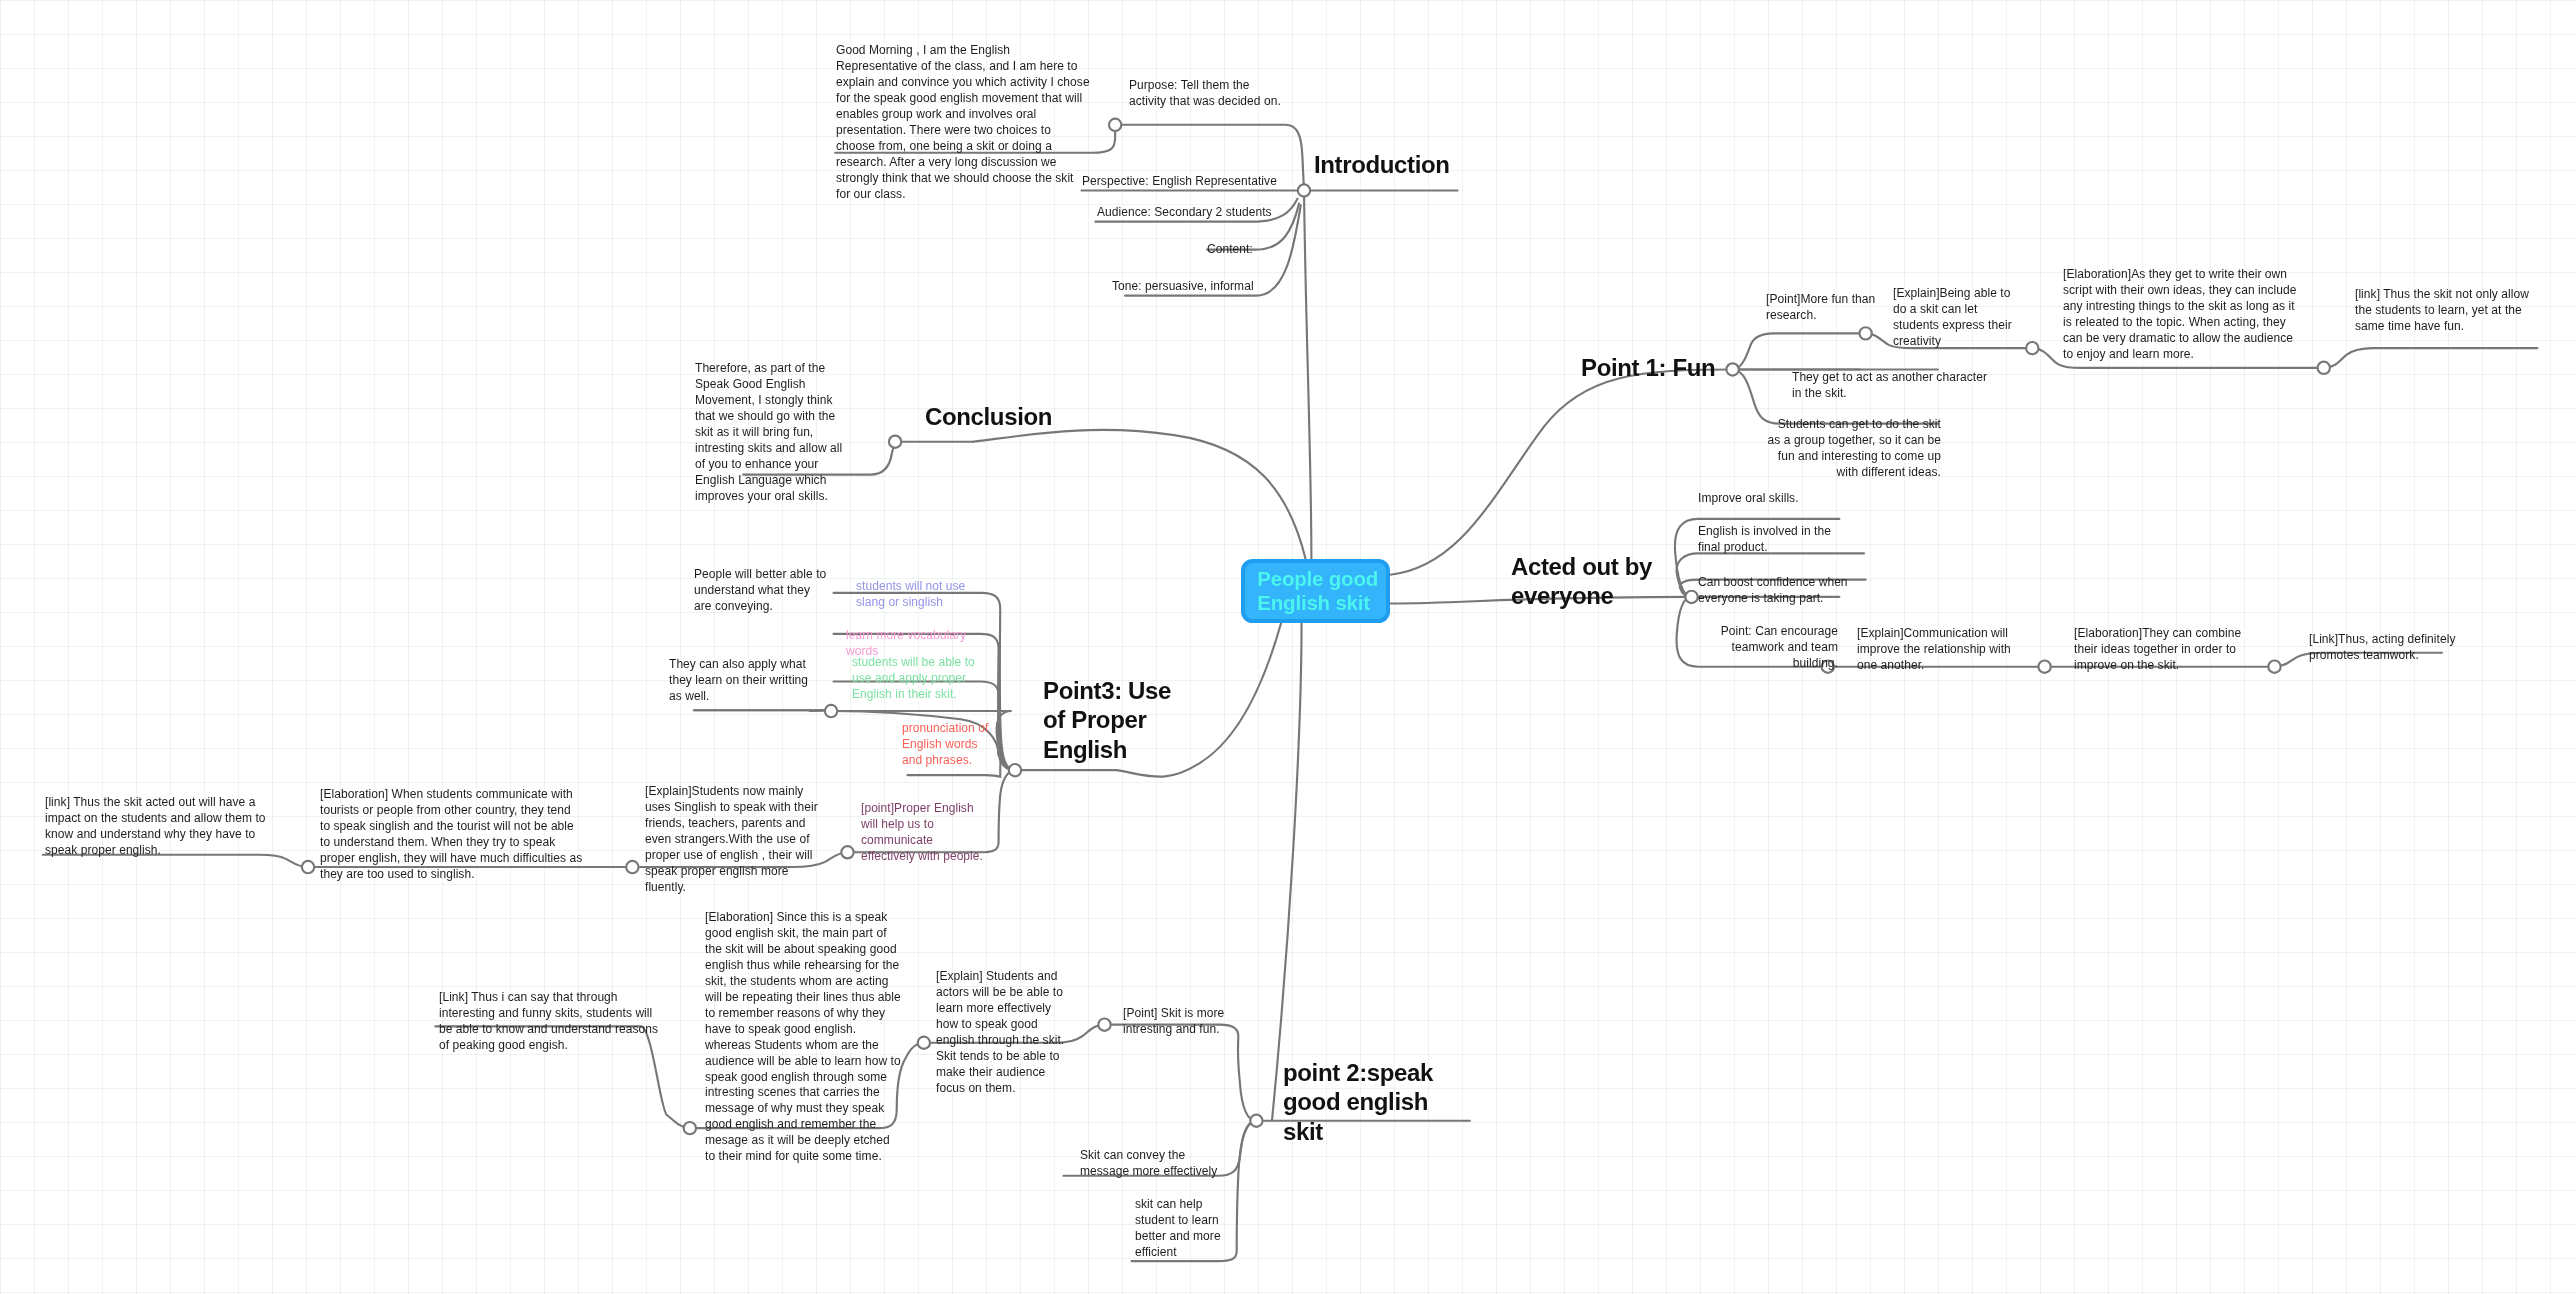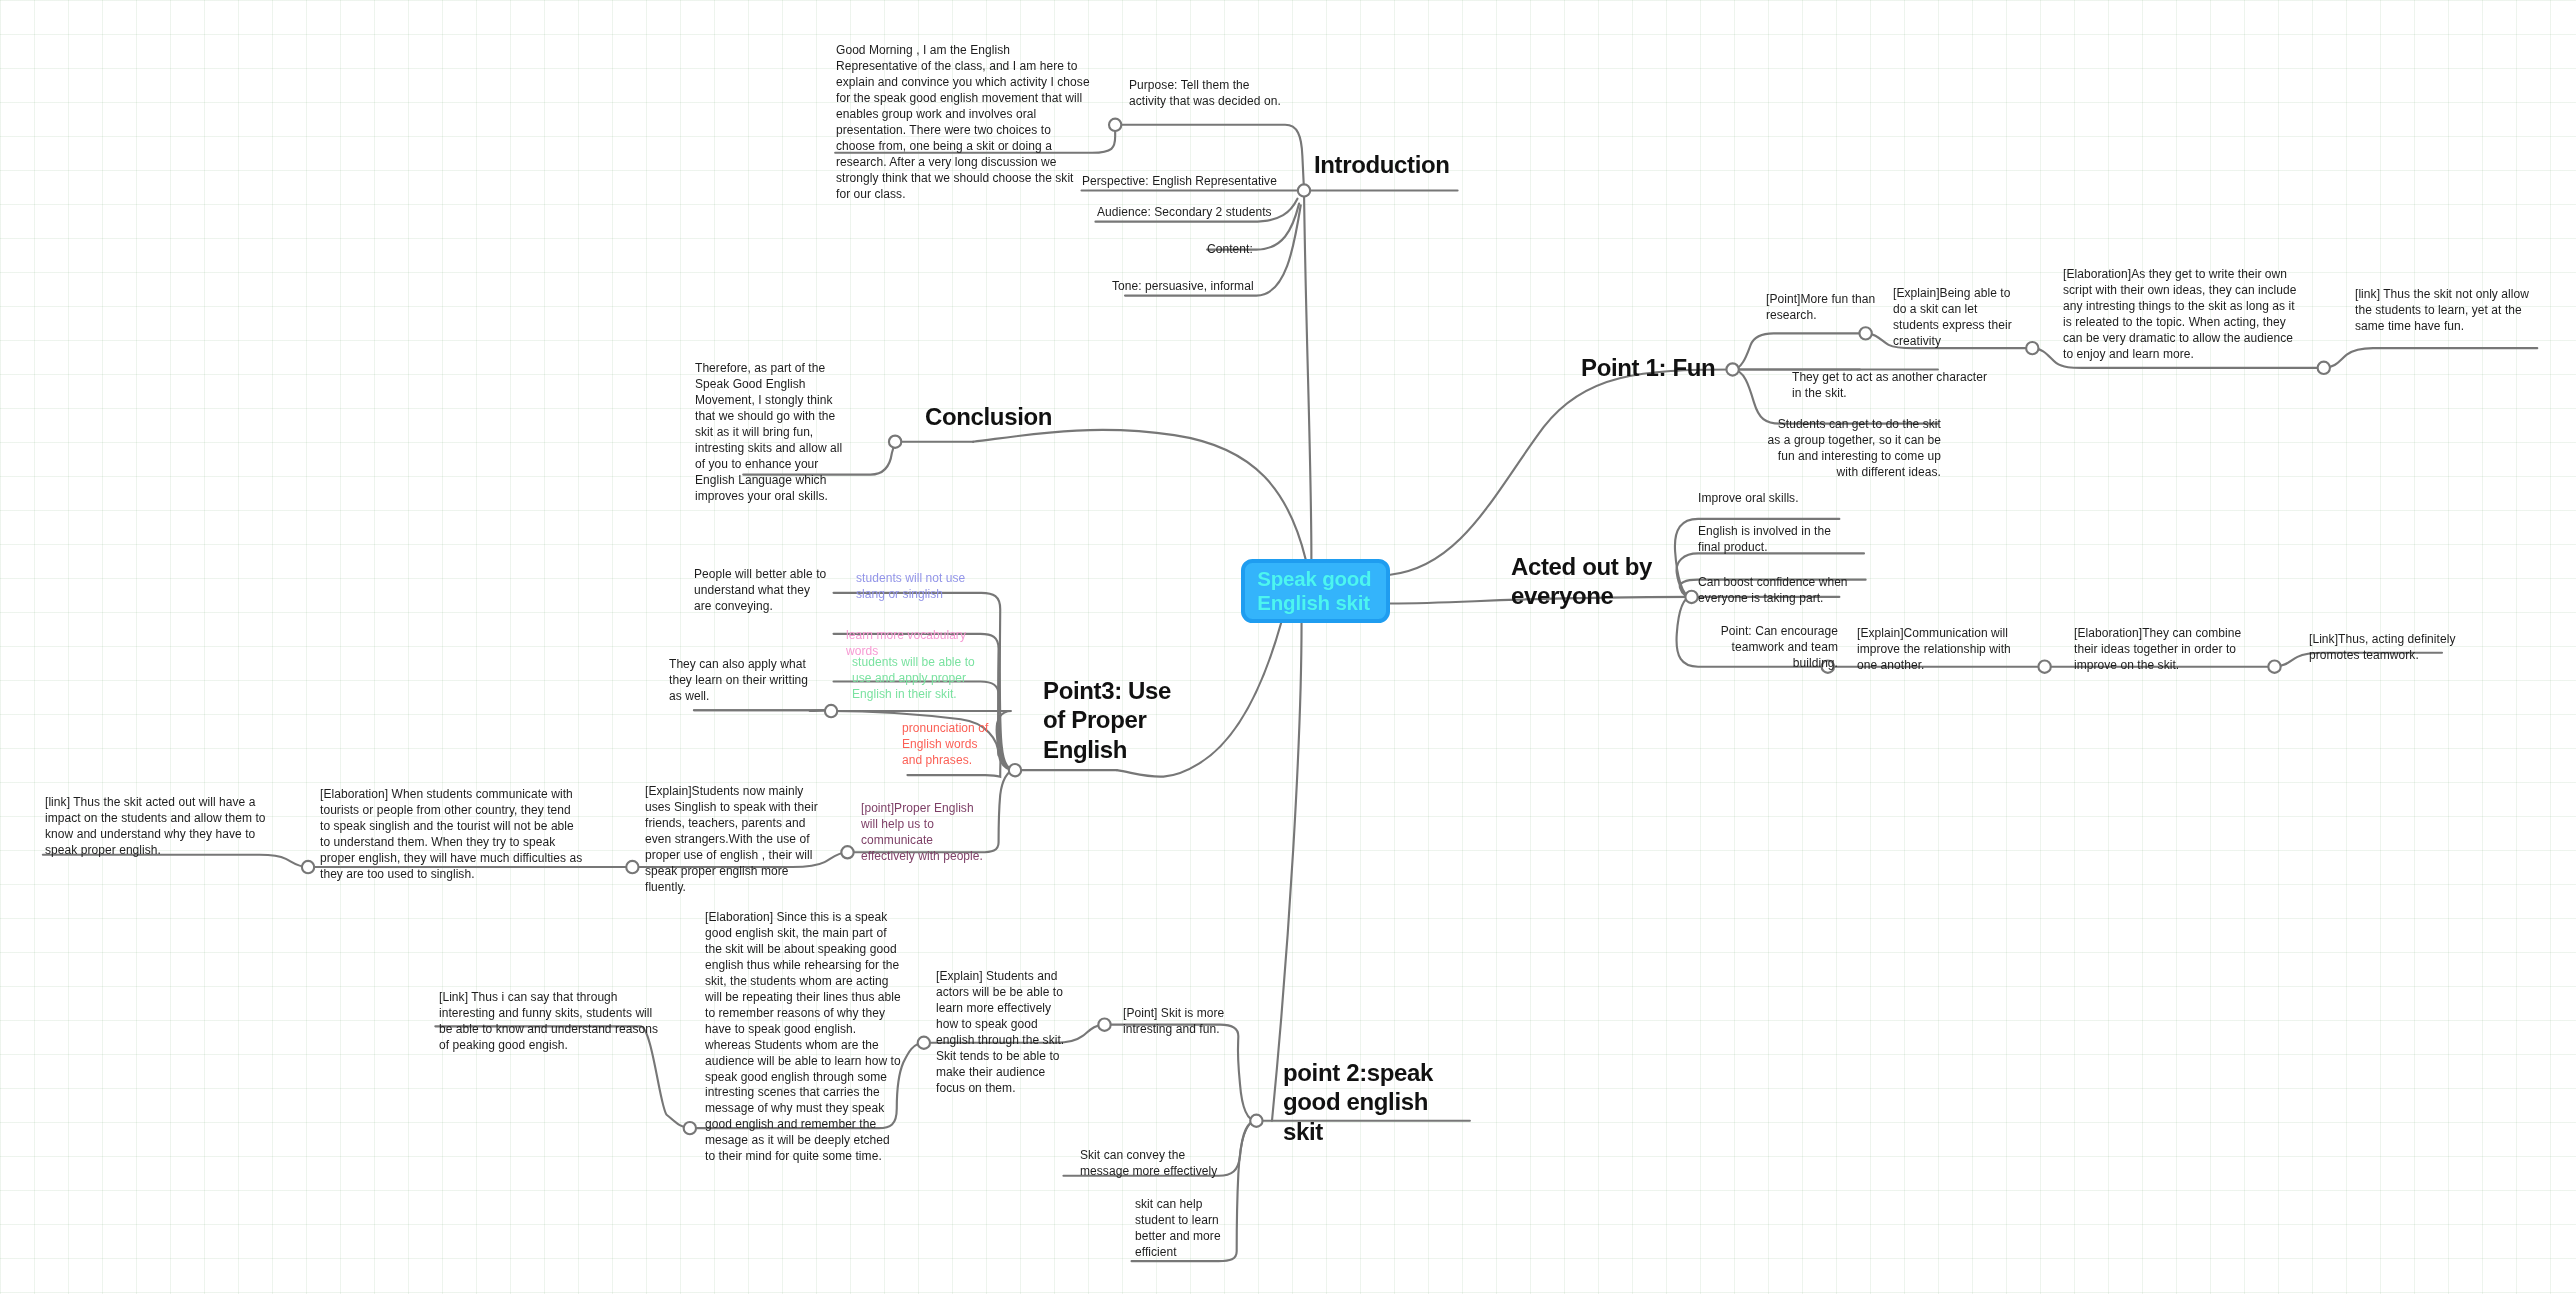--- a/index.html
+++ b/index.html
@@ -61,21 +61,21 @@
     padding-left: 12.3px;
   }
   .root-label {
     font-size: 20.5px;
     font-weight: 700;
     color: #4df5f0;
     line-height: 1.16;
     letter-spacing: -0.01em;
     text-shadow: 0 0 0.8px rgba(0,160,200,0.25);
   }
-  .c-purple  { color: #9294e8; }
+  .c-purple  { color: #9294e8; margin-top: 8px; }
   .c-pink    { color: #f79ad3; }
   .c-green   { color: #7ae2a0; }
   .c-red     { color: #fb5f55; }
   .c-plum    { color: #7d3f66; }
 </style>
 </head>
 <body>
 
 <div id="canvas">
 
@@ -206,21 +206,21 @@
       <circle cx="375" cy="1056" r="7.5"></circle>
       <circle cx="1530" cy="1365" r="7.5"></circle>
       <circle cx="1345" cy="1248" r="7.5"></circle>
       <circle cx="1125" cy="1270" r="7.5"></circle>
       <circle cx="840" cy="1374" r="7.5"></circle>
     </g>
   </svg>
 
   <div class="root-box">
     <div class="root-label">
-      <span>Speak good</span><br>
+      <span>People good</span><br>
       <span>English skit</span>
     </div>
   </div>
 
   <div class="node branch" style="left:1314px; top:150px; width:214px;">Introduction</div>
 
   <div class="node leaf" style="left:836px; top:43px; width:255px;">Good Morning , I am the English Representative of the class, and I am here to explain and convince you which activity I chose for the speak good english movement that will enables group work and involves oral presentation. There were two choices to choose from, one being a skit or doing a research. After a very long discussion we strongly think that we should choose the skit for our class.</div>
 
   <div class="node leaf" style="left:1129px; top:78px; width:152px;">Purpose: Tell them the activity that was decided on.</div>
 

